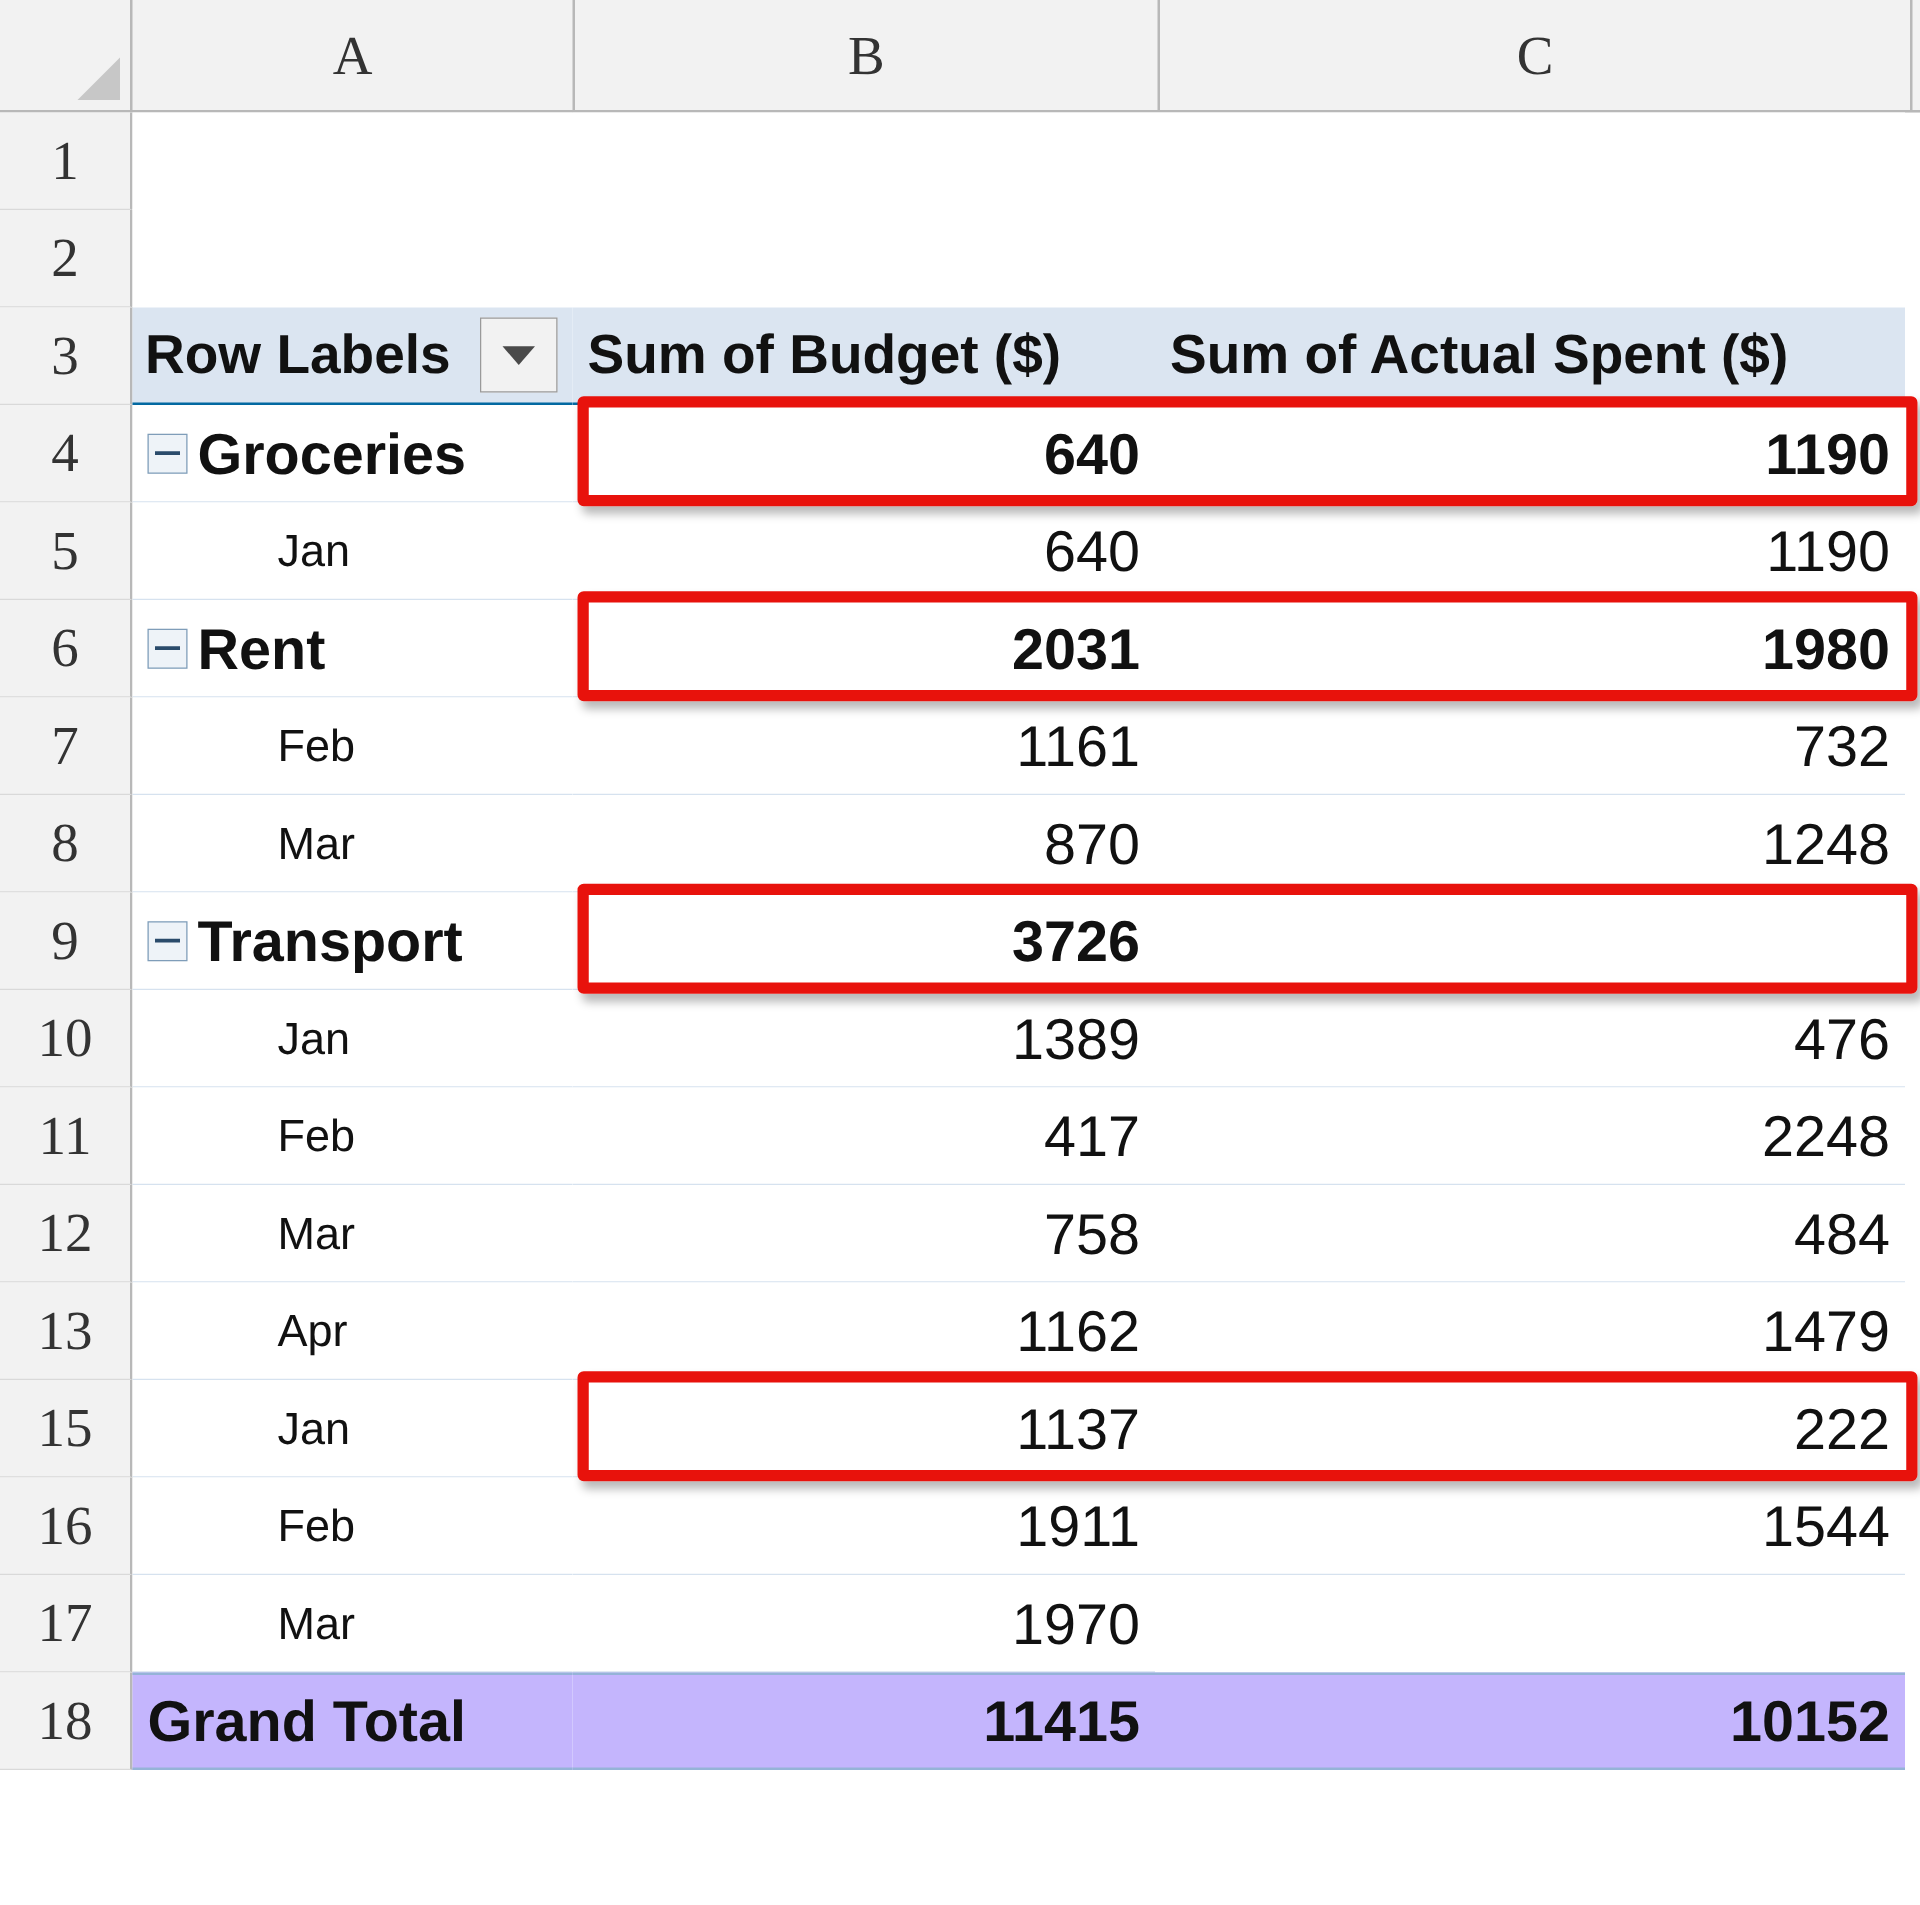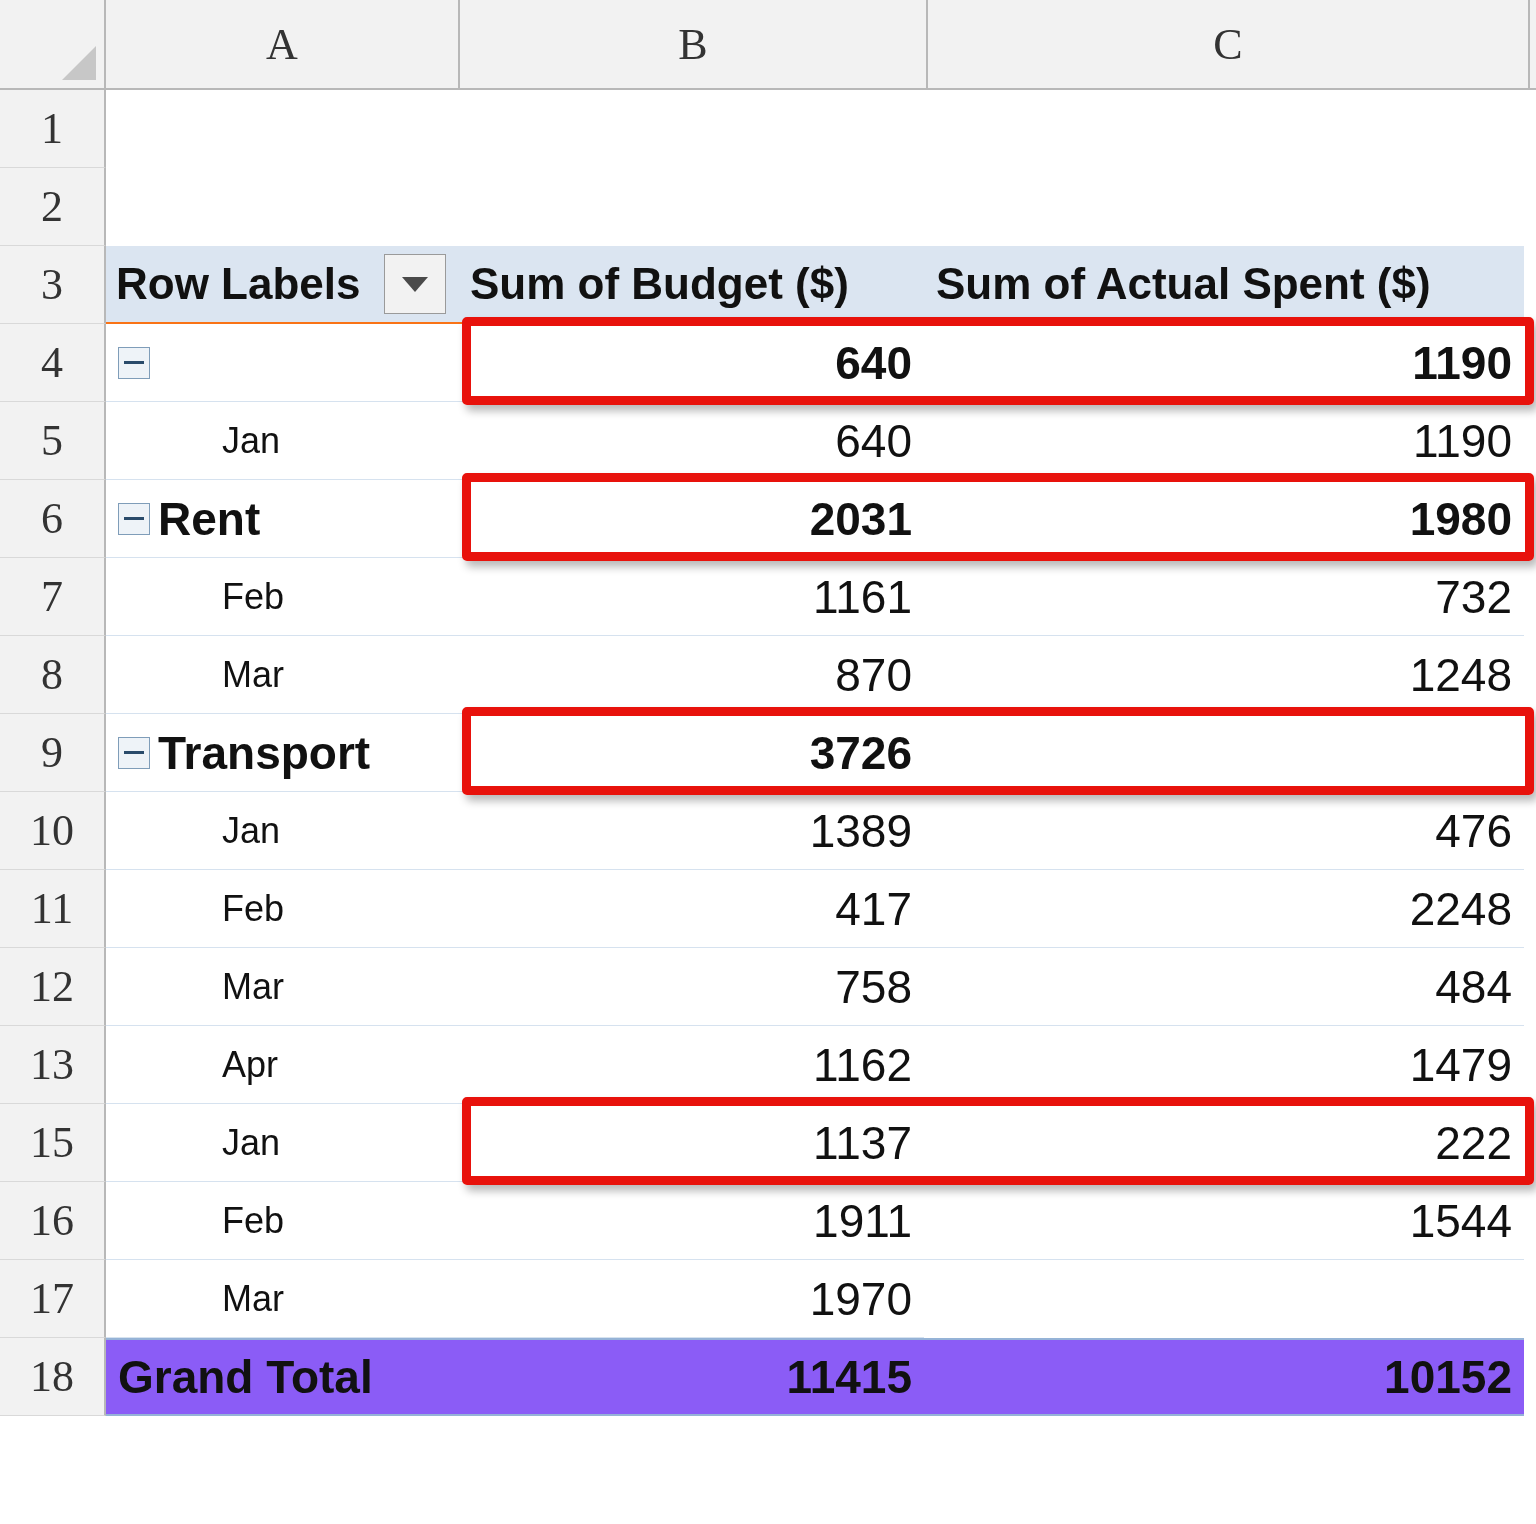--- a/index.html
+++ b/index.html
@@ -85,21 +85,21 @@
   .cell.b { width: 466px; min-width: 466px; justify-content: flex-end; }
   .cell.c { width: 600px; min-width: 600px; justify-content: flex-end; }
   .cell.empty { border-bottom: 1px solid #ffffff; }
 
   
   .pivot .cell { background: #ffffff; border-bottom: 1px solid #d6e2ef; }
 
   .hdr-row .cell {
     background: #dbe5f1;
     font-weight: bold;
-    border-bottom: 2px solid #f97316;
+    border-bottom: 2px solid #0369a1;
     font-size: 44px;
   }
   .hdr-row .cell.a { padding-left: 10px; }
 
   .rowlabels-wrap {
     display: flex;
     align-items: center;
     width: 100%;
     justify-content: space-between;
   }
@@ -144,21 +144,21 @@
     height: 3px;
     background: #2a4b6b;
   }
   .child-label {
     padding-left: 104px;
     font-size: 36px;
   }
   .bold { font-weight: bold; }
 
   .total-row .cell {
-    background: #8b5cf6;
+    background: #c4b5fd;
     font-weight: bold;
     border-top: 2px solid #95b3d7;
     border-bottom: 2px solid #95b3d7;
   }
 
   
   .hl {
     position: absolute;
     border: 9px solid #e8120c;
     border-radius: 5px;
@@ -208,20 +208,21 @@
     <div class="cell b" style="justify-content:flex-start;">Sum of Budget ($)</div>
     <div class="cell c" style="justify-content:flex-start;">Sum of Actual Spent ($)</div>
   </div>
 
   <div id="pivot-body">
       <div class="grid-row pivot">
         <div class="row-header">4</div>
         <div class="cell a">
           <span class="group-label">
             <span class="expander"></span>
+            <span>Groceries</span>
           </span>
         </div>
         <div class="cell b bold">640</div>
         <div class="cell c bold">1190</div>
       </div>
       <div class="grid-row pivot">
         <div class="row-header">5</div>
         <div class="cell a">
           <span class="child-label">Jan</span>
         </div>

